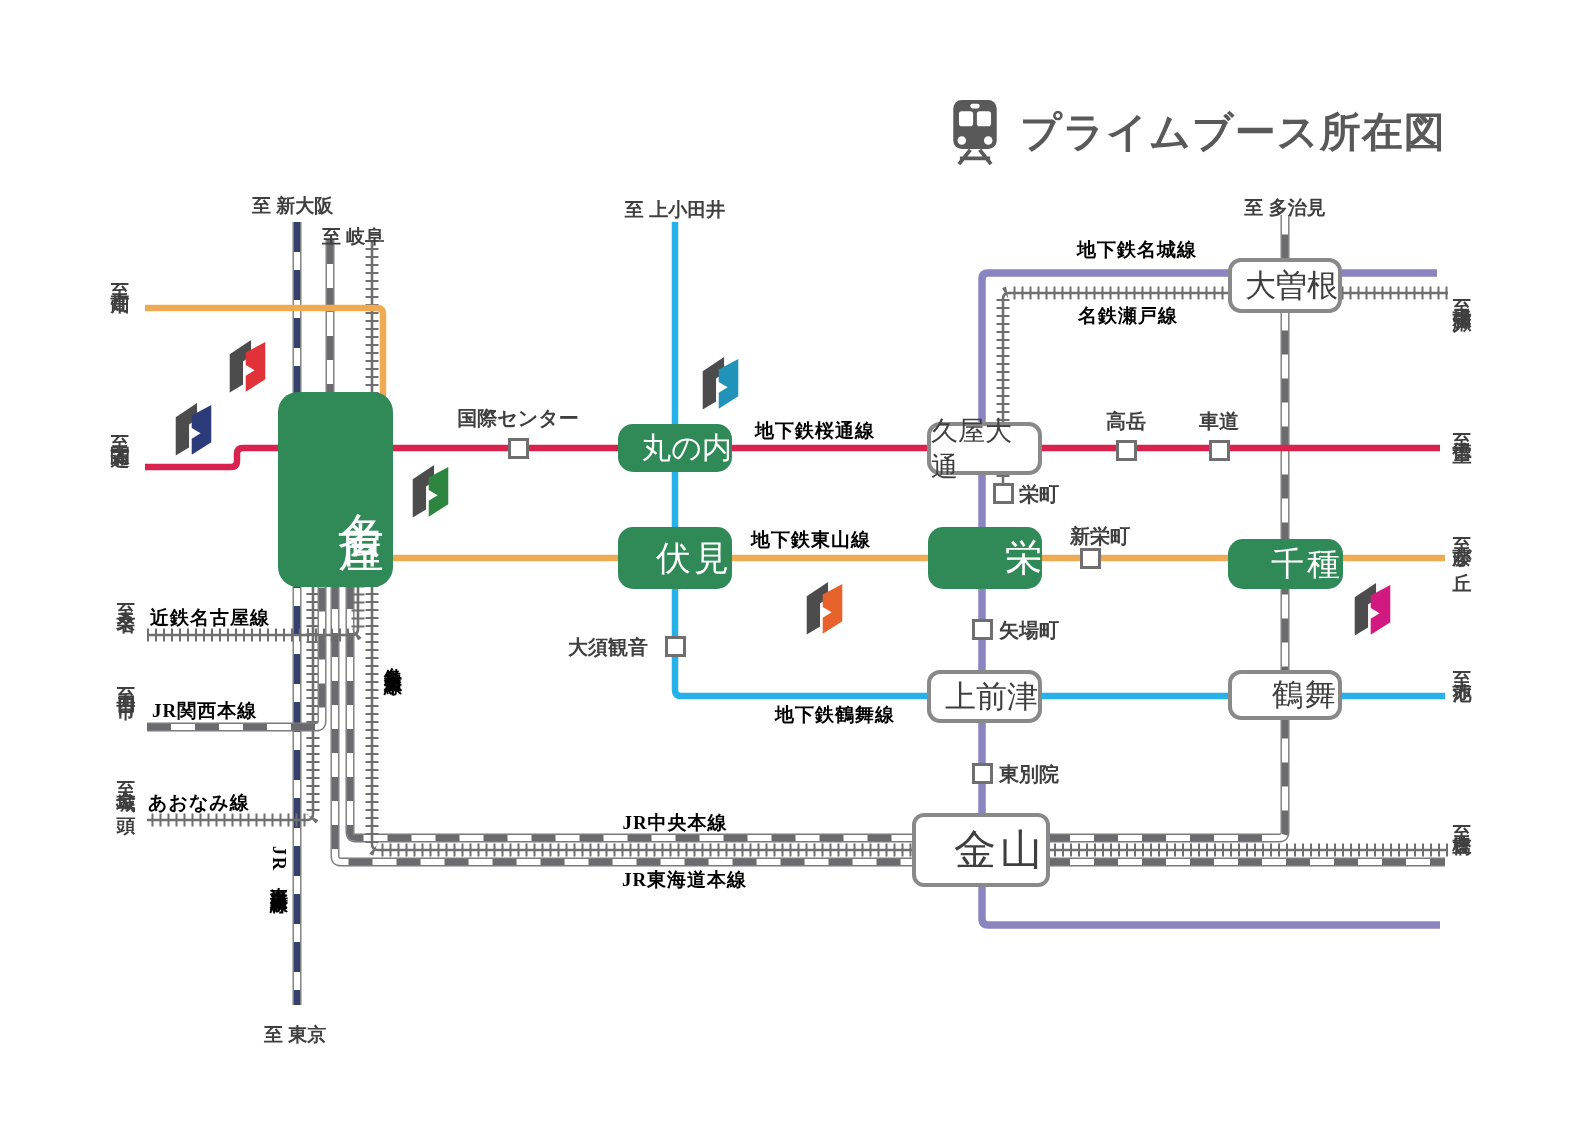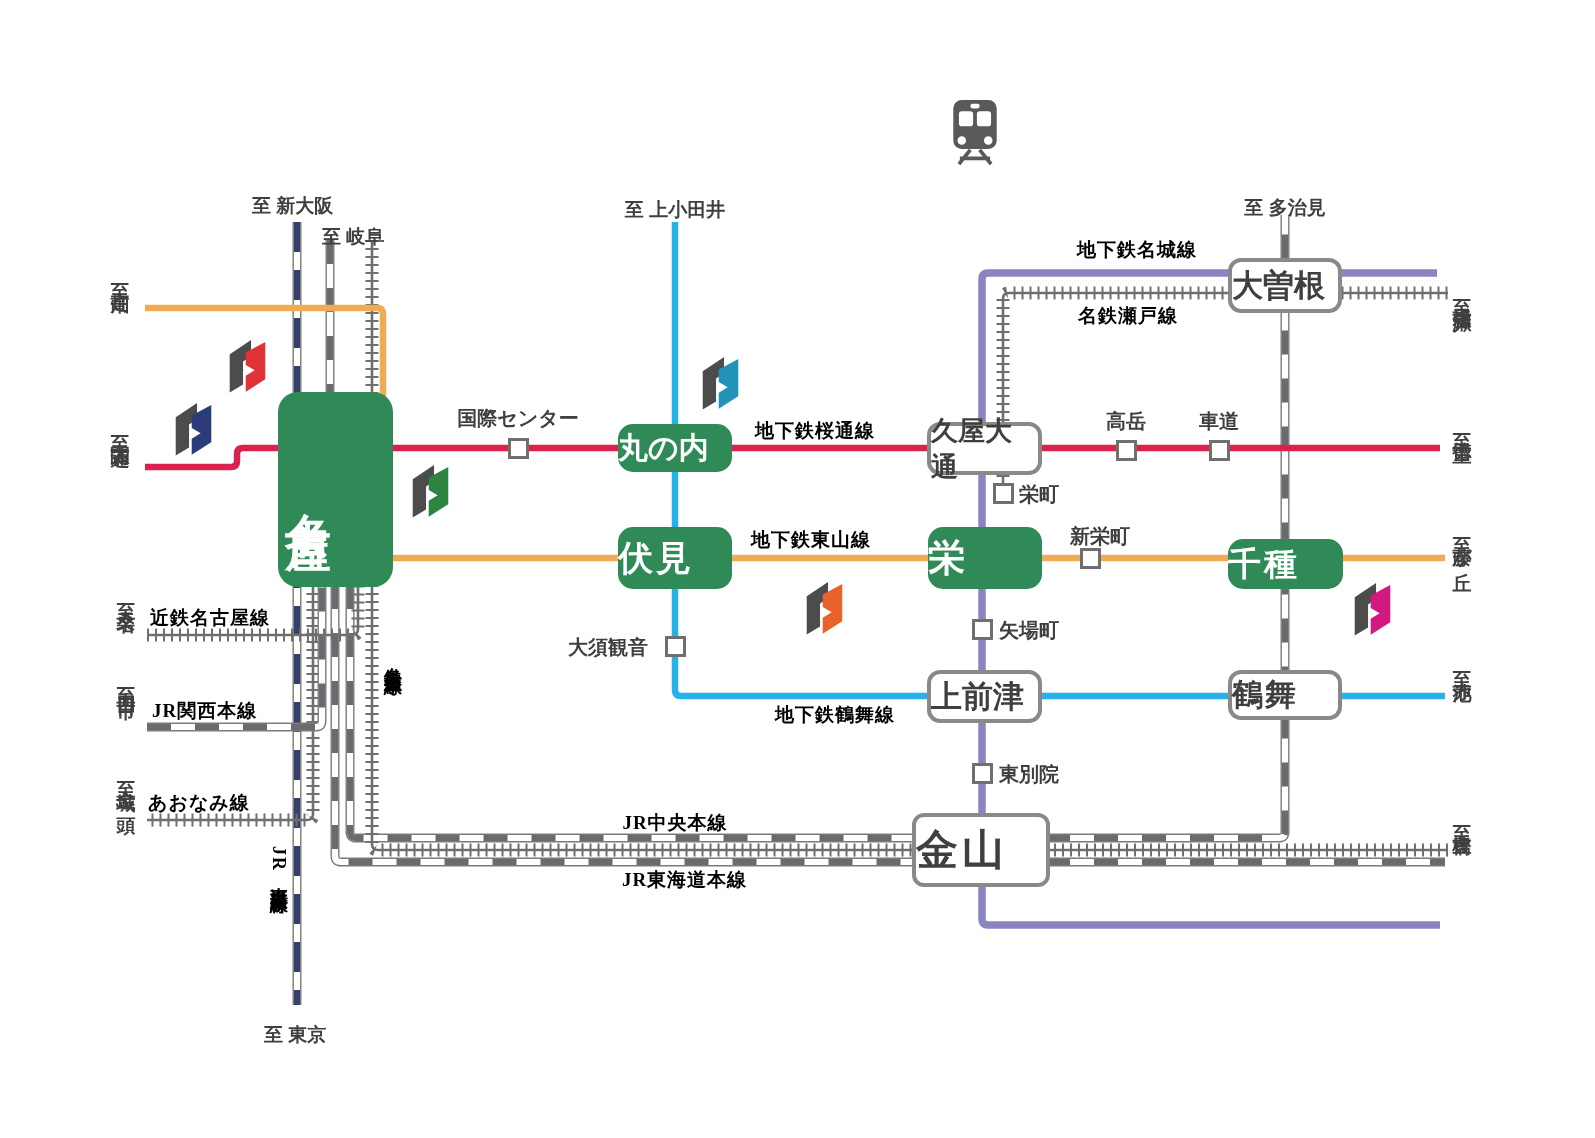--- a/index.html
+++ b/index.html
@@ -1,21 +1,21 @@
 <!DOCTYPE html>
 <html style="--station-green: #2f8a58; --station-text-dark: #3f3f3f; --white-box-border: #898989; --square-border: #6f6f6f; --rail-outline: #7a7a7a; --jr-dash: #6b6b6f; --private-hatch: #6f6f6f; --title-gray: #595959; --logo-gray: #4c4c4c;"><head>
 <meta charset="utf-8">
 <style>
   html,body{margin:0;padding:0}
   body{width:1595px;height:1138px;position:relative;background:#fff;
        font-family:"Liberation Sans",sans-serif;overflow:hidden}
   #map-svg{position:absolute;left:0;top:0}
   .rail-solid{fill:none;stroke-linejoin:round}
-  .st{position:absolute;display:flex;align-items:center;justify-content:flex-start;
-      font-weight:bold;box-sizing:border-box}
+  .st{position:absolute;display:flex;align-items:center;justify-content:flex-end;
+      font-weight:normal;box-sizing:border-box}
   .st.green{background:var(--station-green);color:#fff;border-radius:15px}
   .st.white{background:#fff;border:4px solid var(--white-box-border);
             color:var(--station-text-dark);border-radius:13px}
   .v{writing-mode:vertical-rl}
   .sq{position:absolute;width:21px;height:21px;background:#fff;
       border:3px solid var(--square-border);box-sizing:border-box}
   .mlabel{position:absolute;font-weight:bold;font-size:20px;
           color:var(--station-text-dark);line-height:21px;white-space:nowrap}
   .llabel{position:absolute;font-family:"Liberation Serif","DejaVu Serif",serif;
           font-weight:bold;font-size:19px;color:#000000;line-height:22px;
@@ -76,20 +76,21 @@
 <div class="title">
   <svg width="58" height="68" viewBox="0 0 60 72">
     <rect x="7" y="2" width="46" height="52" rx="9" fill="var(--title-gray)"></rect>
     <rect x="25" y="6" width="10" height="5" rx="2.5" fill="#fff"></rect>
     <rect x="13" y="14" width="15" height="16" rx="3" fill="#fff"></rect>
     <rect x="32" y="14" width="15" height="16" rx="3" fill="#fff"></rect>
     <circle cx="16" cy="45" r="4.5" fill="#fff"></circle>
     <circle cx="44" cy="45" r="4.5" fill="#fff"></circle>
     <path d="M13 70 L25 55 M47 70 L35 55 M14 64 H46" stroke="var(--title-gray)" stroke-width="4" fill="none"></path>
   </svg>
+  <h1>プライムブース所在図</h1>
 </div>
 
 <svg class="logo" style="left:219px;top:333px" viewBox="0 0 64 72">
   <path d="M12 24 L36 8 L36 26 L27 32 L27 58 L12 67 Z" fill="#4c4c4c"></path>
   <path d="M52 10 L52 52 L30 66 L30 48 L40 42 L30 36 L30 22 Z" fill="#e03238"></path>
 </svg>
 <svg class="logo" style="left:165px;top:396px" viewBox="0 0 64 72">
   <path d="M12 24 L36 8 L36 26 L27 32 L27 58 L12 67 Z" fill="#4c4c4c"></path>
   <path d="M52 10 L52 52 L30 66 L30 48 L40 42 L30 36 L30 22 Z" fill="#2c3b79"></path>
 </svg>

